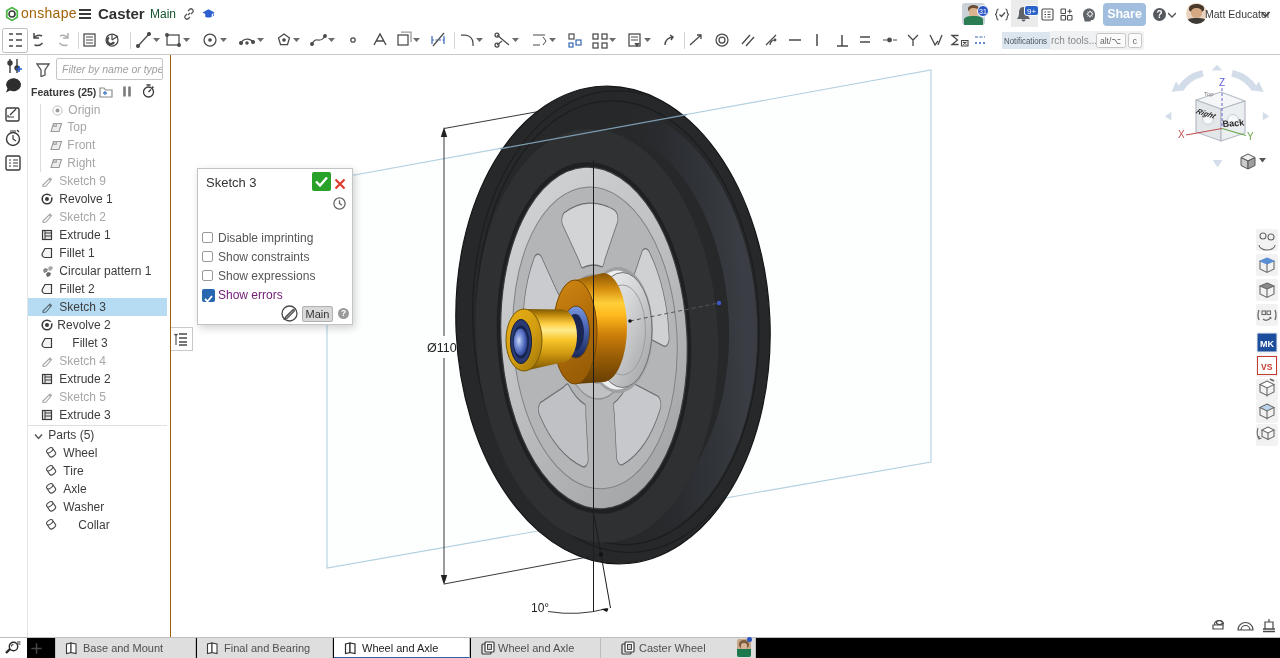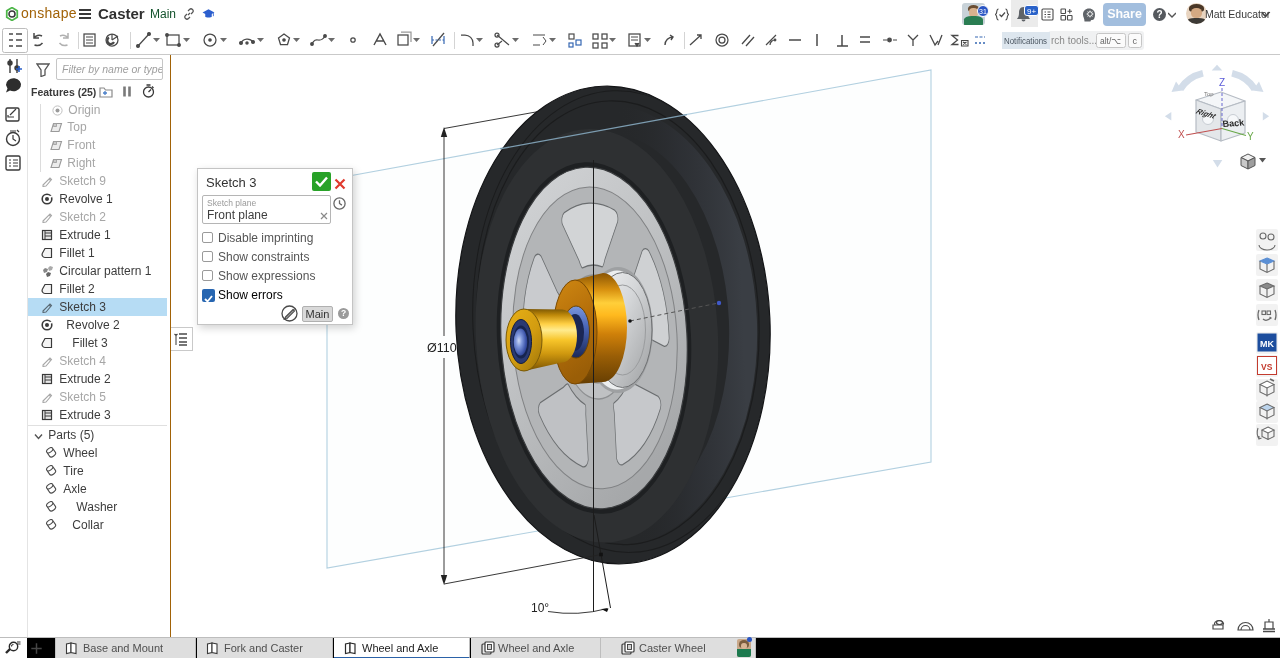--- a/index.html
+++ b/index.html
@@ -518,21 +518,21 @@
   <div class="row" style="left:13px;top:225px"><svg width="12" height="12" viewBox="0 0 12 12">
           <path d="M10.5 10.5 H4 a3 3 0 0 1 -2.5 -4.5 L4 1.5 h6.5 Z" fill="#f4f4f4" stroke="#3a3a3a" stroke-width="1.2"></path>
         </svg> <span style="margin-left:3px">Fillet 2</span></div>
   <div class="row sel" style="left:0;top:243px;padding-left:13px"><svg width="12" height="12" viewBox="0 0 12 12">
           <path d="M2 10 L9 3 l1.5 1.5 L5 11 l-3 0.5 Z M8 4 l1.5 1.5" fill="none" stroke="#5a6a74" stroke-width="1.1"></path>
         </svg> <span style="margin-left:3px">Sketch 3</span></div>
   <div class="row" style="left:13px;top:261px"><svg width="12" height="12" viewBox="0 0 12 12">
           <circle cx="6" cy="6" r="4.8" fill="none" stroke="#3a3a3a" stroke-width="1.6"></circle>
           <path d="M6 6 L11 3" stroke="#fff" stroke-width="2"></path>
           <circle cx="6" cy="6" r="2" fill="#3a3a3a"></circle>
-        </svg> <span style="margin-left:10px">Revolve 2</span></div>
+        </svg> <span style="margin-left:1px">Revolve 2</span></div>
   <div class="row" style="left:13px;top:279px"><svg width="12" height="12" viewBox="0 0 12 12">
           <path d="M10.5 10.5 H4 a3 3 0 0 1 -2.5 -4.5 L4 1.5 h6.5 Z" fill="#f4f4f4" stroke="#3a3a3a" stroke-width="1.2"></path>
         </svg> <span style="margin-left:16px">Fillet 3</span></div>
   <div class="row gray" style="left:13px;top:297px"><svg width="12" height="12" viewBox="0 0 12 12">
           <path d="M2 10 L9 3 l1.5 1.5 L5 11 l-3 0.5 Z M8 4 l1.5 1.5" fill="none" stroke="#a8a8a8" stroke-width="1.1"></path>
         </svg> <span style="margin-left:3px">Sketch 4</span></div>
   <div class="row" style="left:13px;top:315px"><svg width="12" height="12" viewBox="0 0 12 12">
           <rect x="1.5" y="1.5" width="9" height="9" fill="#e8e8e8" stroke="#3a3a3a" stroke-width="1.2"></rect>
           <path d="M4 1.5 v9 M4 4 h6.5 M4 7 h6.5" stroke="#3a3a3a" stroke-width="1"></path>
         </svg> <span style="margin-left:3px">Extrude 2</span></div>
@@ -551,66 +551,59 @@
           <path d="M3 3 a3.5 2 0 0 0 7 0 a3.5 2 0 0 0 -7 0 v5 a3.5 2 0 0 0 7 0 v-5" fill="none" stroke="#4a4a4a" stroke-width="1.1" transform="rotate(-35 6 6)"></path>
         </svg> <span style="margin-left:3px">Wheel</span></div>
   <div class="row" style="left:17px;top:407px"><svg width="12" height="12" viewBox="0 0 12 12">
           <path d="M3 3 a3.5 2 0 0 0 7 0 a3.5 2 0 0 0 -7 0 v5 a3.5 2 0 0 0 7 0 v-5" fill="none" stroke="#4a4a4a" stroke-width="1.1" transform="rotate(-35 6 6)"></path>
         </svg> <span style="margin-left:3px">Tire</span></div>
   <div class="row" style="left:17px;top:425px"><svg width="12" height="12" viewBox="0 0 12 12">
           <path d="M3 3 a3.5 2 0 0 0 7 0 a3.5 2 0 0 0 -7 0 v5 a3.5 2 0 0 0 7 0 v-5" fill="none" stroke="#4a4a4a" stroke-width="1.1" transform="rotate(-35 6 6)"></path>
         </svg> <span style="margin-left:3px">Axle</span></div>
   <div class="row" style="left:17px;top:443px"><svg width="12" height="12" viewBox="0 0 12 12">
           <path d="M3 3 a3.5 2 0 0 0 7 0 a3.5 2 0 0 0 -7 0 v5 a3.5 2 0 0 0 7 0 v-5" fill="none" stroke="#4a4a4a" stroke-width="1.1" transform="rotate(-35 6 6)"></path>
-        </svg> <span style="margin-left:16px">Washer</span></div>
+        </svg> <span style="margin-left:3px">Washer</span></div>
   <div class="row" style="left:17px;top:461px"><svg width="12" height="12" viewBox="0 0 12 12">
           <path d="M3 3 a3.5 2 0 0 0 7 0 a3.5 2 0 0 0 -7 0 v5 a3.5 2 0 0 0 7 0 v-5" fill="none" stroke="#4a4a4a" stroke-width="1.1" transform="rotate(-35 6 6)"></path>
-        </svg> <span style="margin-left:12px">Collar</span></div>
+        </svg> <span style="margin-left:18px">Collar</span></div>
 </div>
 
 <div id="flyout" class="abs">
   <svg style="margin:4px 0 0 4px" width="14" height="14" viewBox="0 0 14 14">
         <path d="M5 2 h8 M5 6 h8 M5 10 h8 M5 13 h8" stroke="#4a4a4a" stroke-width="1.4"></path>
         <path d="M2 2 v11 M0.5 2 L2 3.5 L3.5 2" stroke="#4a4a4a" stroke-width="1.1" fill="none"></path>
       </svg>
 </div>
 
 <div id="dialog" class="abs">
   <div class="abs" style="left:8px;top:6px;font-size:13px;color:#333">Sketch 3</div>
   <div class="abs" style="left:114px;top:3px;width:19px;height:19px;background:#28a228;border-radius:2px">
     <svg style="margin:4px 0 0 3px" width="13" height="11" viewBox="0 0 13 11">
           <path d="M1 5.5 L5 9.5 L12 1.5" stroke="#fff" stroke-width="2.4" fill="none"></path>
         </svg>
   </div>
   <div class="abs" style="left:136px;top:7px">
     <svg width="12" height="12" viewBox="0 0 12 12">
           <path d="M1.5 1.5 L10.5 10.5 M10.5 1.5 L1.5 10.5" stroke="#e03a2d" stroke-width="2.2"></path>
-        </svg>
-  </div>
-  <div class="abs" style="left:4px;top:26px;width:129px;height:29px;border:1px solid #b5b5b5;border-radius:2px">
-    <div class="abs" style="left:4px;top:2px;font-size:8.5px;color:#999">Sketch plane</div>
-    <div class="abs" style="left:4px;top:12px;font-size:12px;color:#3e3e3e">Front plane</div>
-    <svg class="abs" style="left:117px;top:16px" width="8" height="8" viewBox="0 0 8 8">
-          <path d="M1 1 L7 7 M7 1 L1 7" stroke="#8a8a8a" stroke-width="1.2"></path>
         </svg>
   </div>
   <svg class="abs" style="left:135px;top:28px" width="13" height="13" viewBox="0 0 13 13">
         <circle cx="6.5" cy="6.5" r="5.6" fill="none" stroke="#666" stroke-width="1.3"></circle>
         <path d="M6.5 3.2 v3.3 l2.4 1.6" stroke="#666" stroke-width="1.3" fill="none"></path>
       </svg>
   <div class="abs" style="left:4px;top:63px;width:11px;height:11px;border:1px solid #9a9a9a;border-radius:2px"></div>
   <div class="abs" style="left:20px;top:62px;font-size:12px;color:#555">Disable imprinting</div>
   <div class="abs" style="left:4px;top:82px;width:11px;height:11px;border:1px solid #9a9a9a;border-radius:2px"></div>
   <div class="abs" style="left:20px;top:81px;font-size:12px;color:#555">Show constraints</div>
   <div class="abs" style="left:4px;top:101px;width:11px;height:11px;border:1px solid #9a9a9a;border-radius:2px"></div>
   <div class="abs" style="left:20px;top:100px;font-size:12px;color:#555">Show expressions</div>
   <div class="abs" style="left:4px;top:120px;width:13px;height:13px;background:#2766b1;border-radius:2px"><svg style="margin:3px 0 0 2px" width="9" height="8" viewBox="0 0 9 8">
           <path d="M1 4 L3.5 6.5 L8 1" stroke="#fff" stroke-width="1.8" fill="none"></path>
         </svg></div>
-  <div class="abs" style="left:20px;top:119px;font-size:12px;color:#000000">Show errors</div>
+  <div class="abs" style="left:20px;top:119px;font-size:12px;color:#701a75">Show errors</div>
   <svg class="abs" style="left:83px;top:136px" width="17" height="17" viewBox="0 0 17 17">
         <circle cx="8.5" cy="8.5" r="7.5" fill="none" stroke="#4a4a4a" stroke-width="1.3"></circle>
         <path d="M4.5 12 L12 4.5 l1.5 1.5 L6 13.5 l-2.5 0.5 Z" fill="none" stroke="#4a4a4a" stroke-width="1.1"></path>
         <path d="M3 14.5 L14.5 3" stroke="#4a4a4a" stroke-width="1"></path>
       </svg>
   <div class="abs" style="left:104px;top:137px;width:31px;height:16px;background:#d9d9d9;border:1px solid #b0b0b0;border-radius:2px;font-size:11px;color:#333;text-align:center;line-height:15px">Main</div>
   <div class="abs" style="left:140px;top:139px;width:11px;height:11px;border-radius:50%;background:#9a9a9a;color:#fff;font-size:8.5px;font-weight:bold;text-align:center;line-height:11px">?</div>
 </div>
 
 <div id="bottombar" class="abs">
@@ -631,21 +624,21 @@
           <path d="M6 2 L1.5 3 v9.5 L6 11.5 Z" fill="#fff" stroke="#3a3a3a" stroke-width="1.1"></path>
           <path d="M6 2 L11 3 v9.5 L6 11.5 Z" fill="#fff" stroke="#3a3a3a" stroke-width="1.1"></path>
         </svg>
     <span class="abs tabtext" style="left:27px;top:4px">Base and Mount</span>
   </div>
   <div class="abs" style="left:197px;top:0;width:136px;height:21px;background:#dedede;border-right:1px solid #bdbdbd">
     <svg class="abs" style="left:9px;top:3px" width="13" height="14" viewBox="0 0 13 14">
           <path d="M6 2 L1.5 3 v9.5 L6 11.5 Z" fill="#fff" stroke="#3a3a3a" stroke-width="1.1"></path>
           <path d="M6 2 L11 3 v9.5 L6 11.5 Z" fill="#fff" stroke="#3a3a3a" stroke-width="1.1"></path>
         </svg>
-    <span class="abs tabtext" style="left:27px;top:4px">Fork and Caster</span>
+    <span class="abs tabtext" style="left:27px;top:4px">Final and Bearing</span>
   </div>
   <div class="abs" style="left:334px;top:0;width:136px;height:21px;background:#fff;border-right:1px solid #bdbdbd;border-bottom:2px solid #2b62a8">
     <svg class="abs" style="left:10px;top:3px" width="13" height="14" viewBox="0 0 13 14">
           <path d="M6 2 L1.5 3 v9.5 L6 11.5 Z" fill="#fff" stroke="#2a2a2a" stroke-width="1.2"></path>
           <path d="M6 2 L11 3 v9.5 L6 11.5 Z" fill="#fff" stroke="#2a2a2a" stroke-width="1.2"></path>
         </svg>
     <span class="abs tabtext" style="left:28px;top:4px;color:#222">Wheel and Axle</span>
   </div>
   <div class="abs" style="left:471px;top:0;width:130px;height:21px;background:#dedede;border-right:1px solid #bdbdbd">
     <svg class="abs" style="left:10px;top:3px" width="14" height="14" viewBox="0 0 14 14">

